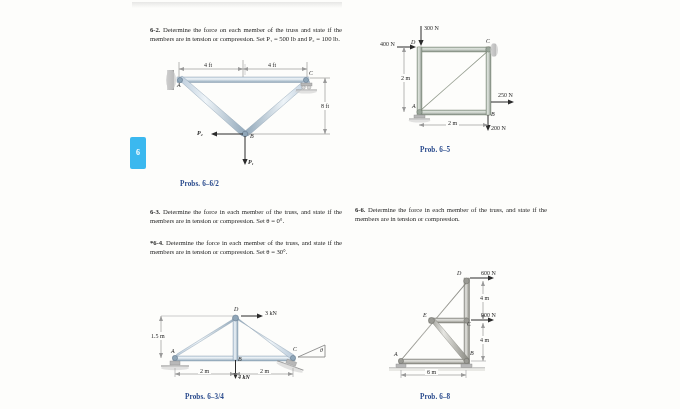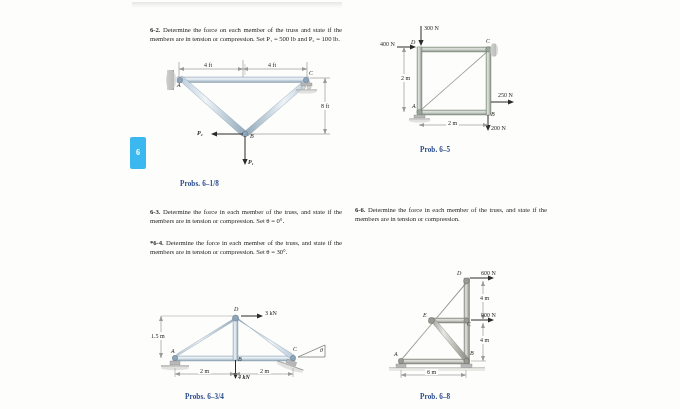--- a/index.html
+++ b/index.html
@@ -156,21 +156,21 @@
     <span class="lbl" style="left:37px; top:4px; background:#fdfdfb; padding:0 2px;">4 ft</span>
     <span class="lbl" style="left:101px; top:4px; background:#fdfdfb; padding:0 2px;">4 ft</span>
     <span class="lbl" style="left:154px; top:44px; background:#fdfdfb; padding:1px 2px;">8 ft</span>
     <span class="lbl i" style="left:12px; top:24px;">A</span>
     <span class="lbl i" style="left:144px; top:12px;">C</span>
     <span class="lbl i" style="left:85px; top:75px;">B</span>
     <span class="lbl b" style="left:83px; top:101px;">P₁</span>
     <span class="lbl b" style="left:32px; top:72px;">P₂</span>
   </div>
 
-  <div class="caption" style="left:180px; top:180px; width:130px;">Probs. 6–1/8</div>
+  <div class="caption" style="left:180px; top:180px; width:130px;">Probs. 6–6/2</div>
 
   <div class="fig" style="left:398px; top:26px; width:165px; height:110px;">
     <svg width="165" height="110" viewBox="0 0 165 110">
       <defs>
         <linearGradient id="gmemV" x1="0" y1="0" x2="1" y2="0">
           <stop offset="0%" stop-color="#9aa69a"></stop>
           <stop offset="35%" stop-color="#e3e8e2"></stop>
           <stop offset="100%" stop-color="#858f85"></stop>
         </linearGradient>
         <linearGradient id="gmemH2" x1="0" y1="0" x2="0" y2="1">

